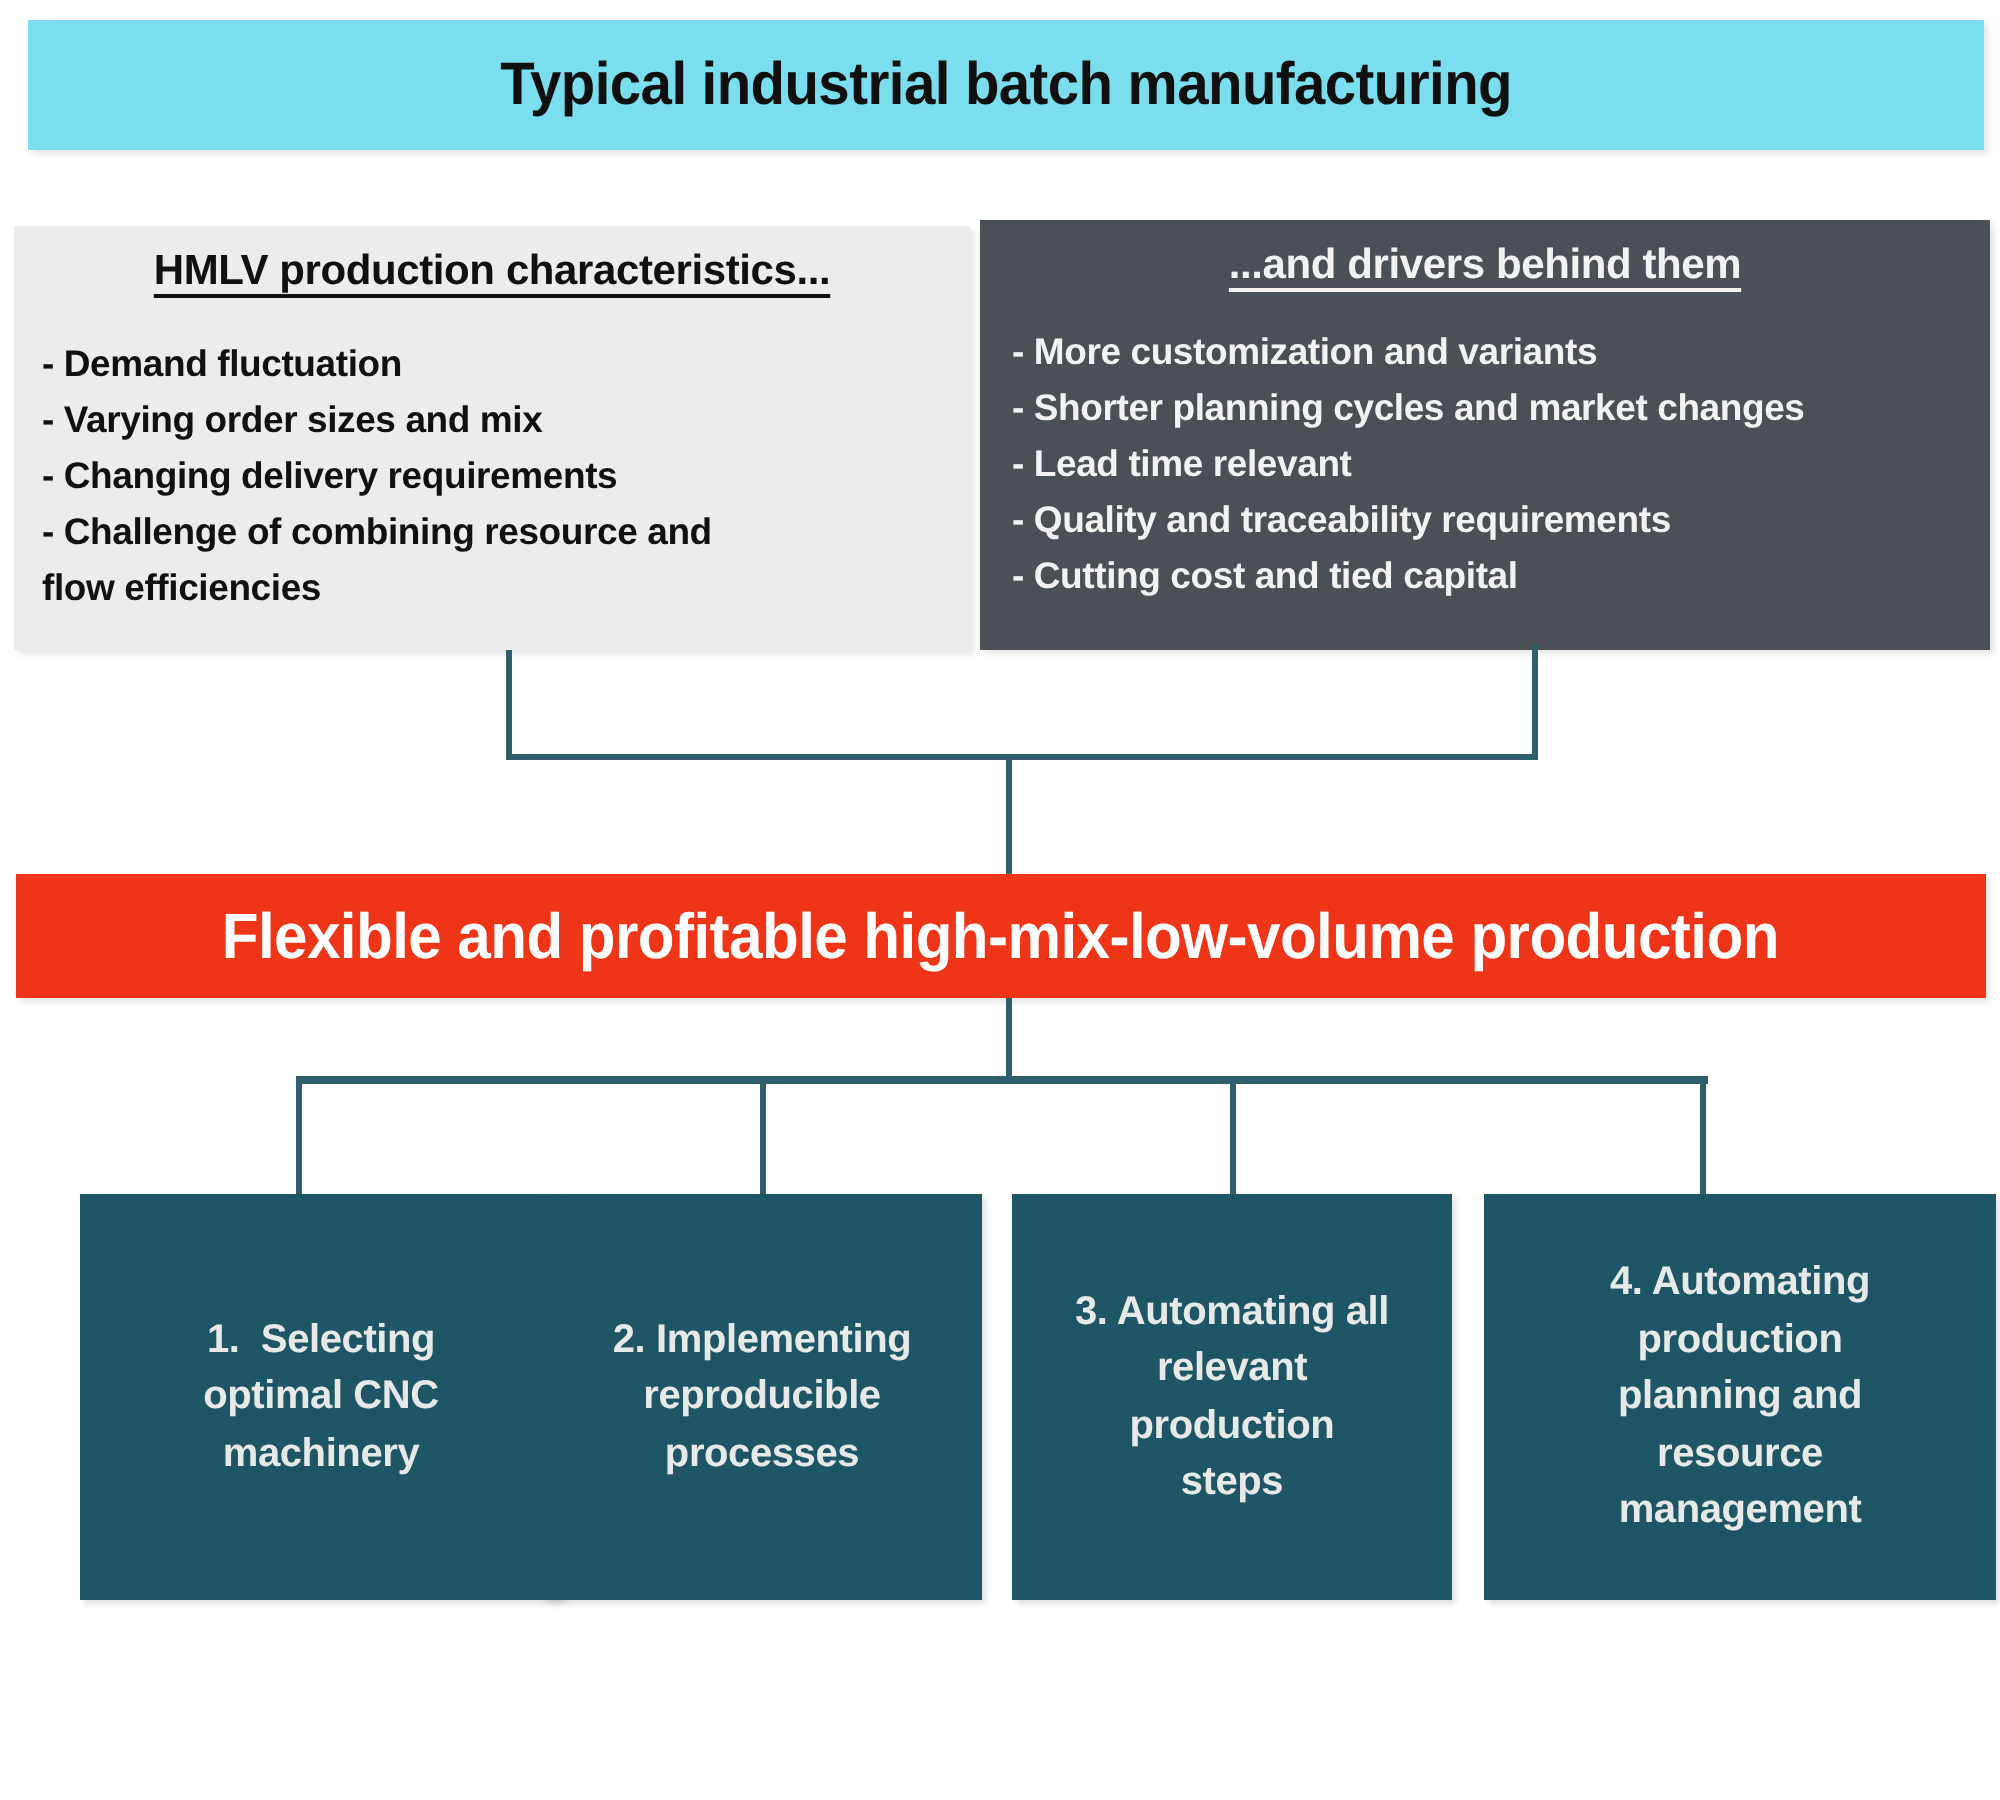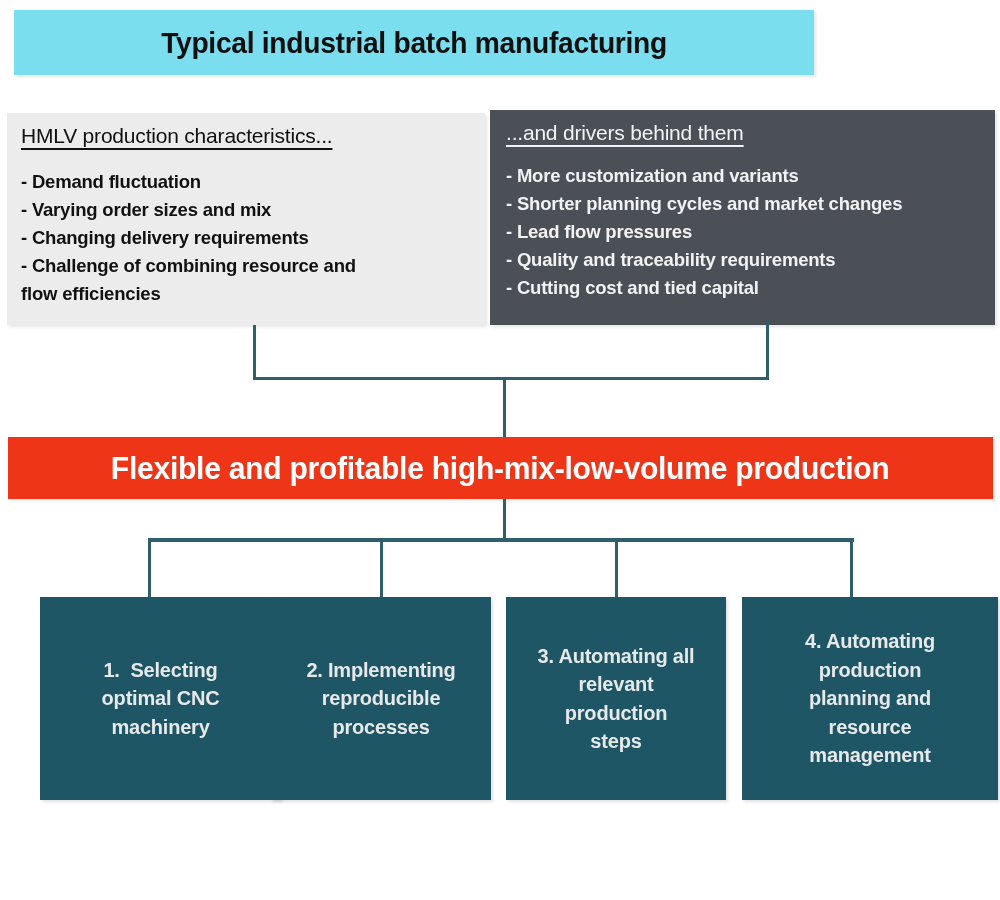--- a/index.html
+++ b/index.html
@@ -15,40 +15,41 @@
     position: absolute;
     display: flex;
     align-items: center;
     justify-content: center;
     text-align: center;
     font-weight: bold;
     box-shadow: 2px 2px 3px rgba(0,0,0,0.10);
   }
   .banner > span { display: inline-block; transform: scaleX(0.94); transform-origin: center; letter-spacing: -0.3px; }
   .banner.cyan { background: #7adeee; color: #101010; font-size: 30px; }
-  .banner.top { left: 14px; top: 10px; width: 800px; height: 65px; }
+  .banner.top { left: 14px; top: 10px; width: 978px; height: 65px; }
   .banner.red { left: 8px; top: 437px; width: 985px; height: 62px; background: #ee3517; color: #fdfdfd; font-size: 32px; }
   .banner.bottom { left: 8px; top: 823px; width: 985px; height: 70px; }
 
   .panel { position: absolute; box-sizing: border-box; box-shadow: 2px 2px 3px rgba(0,0,0,0.10); }
   .panel.light {
     left: 7px; top: 113px; width: 478px; height: 212px;
     background: #ececec; color: #111111; padding: 11px 14px;
   }
   .panel.dark {
     left: 490px; top: 110px; width: 505px; height: 215px;
     background: #4b5056; color: #f2f2f2; padding: 11px 16px;
   }
   .panel-title {
-    font-size: 21px; font-weight: normal;
+    font-size: 21px; font-weight: bold;
     text-decoration: underline;
     text-decoration-thickness: 2px;
     text-underline-offset: 5px;
     margin-bottom: 20px;
     letter-spacing: -0.2px;
+    text-align: center;
   }
   .panel .item {
     font-size: 18.5px; font-weight: bold;
     line-height: 28px;
     white-space: pre-line;
     letter-spacing: -0.2px;
   }
   .panel.dark .panel-title { margin-bottom: 17px; }
 
   .line { position: absolute; background: #2e5f6b; }
@@ -86,21 +87,21 @@
     <div class="item">- Varying order sizes and mix</div>
     <div class="item">- Changing delivery requirements</div>
     <div class="item">- Challenge of combining resource and
 flow efficiencies</div>
   </div>
 
   <div class="panel dark">
     <div class="panel-title">...and drivers behind them</div>
     <div class="item">- More customization and variants</div>
     <div class="item">- Shorter planning cycles and market changes</div>
-    <div class="item">- Lead flow pressures</div>
+    <div class="item">- Lead time relevant</div>
     <div class="item">- Quality and traceability requirements</div>
     <div class="item">- Cutting cost and tied capital</div>
   </div>
 
   <div class="line" style="left:253px; top:325px; width:3px; height:55px;"></div>
   <div class="line" style="left:766px; top:322px; width:3px; height:58px;"></div>
   <div class="line" style="left:253px; top:377px; width:516px; height:3px;"></div>
   <div class="line" style="left:503px; top:380px; width:3px; height:57px;"></div>
 
   <div class="banner red">

